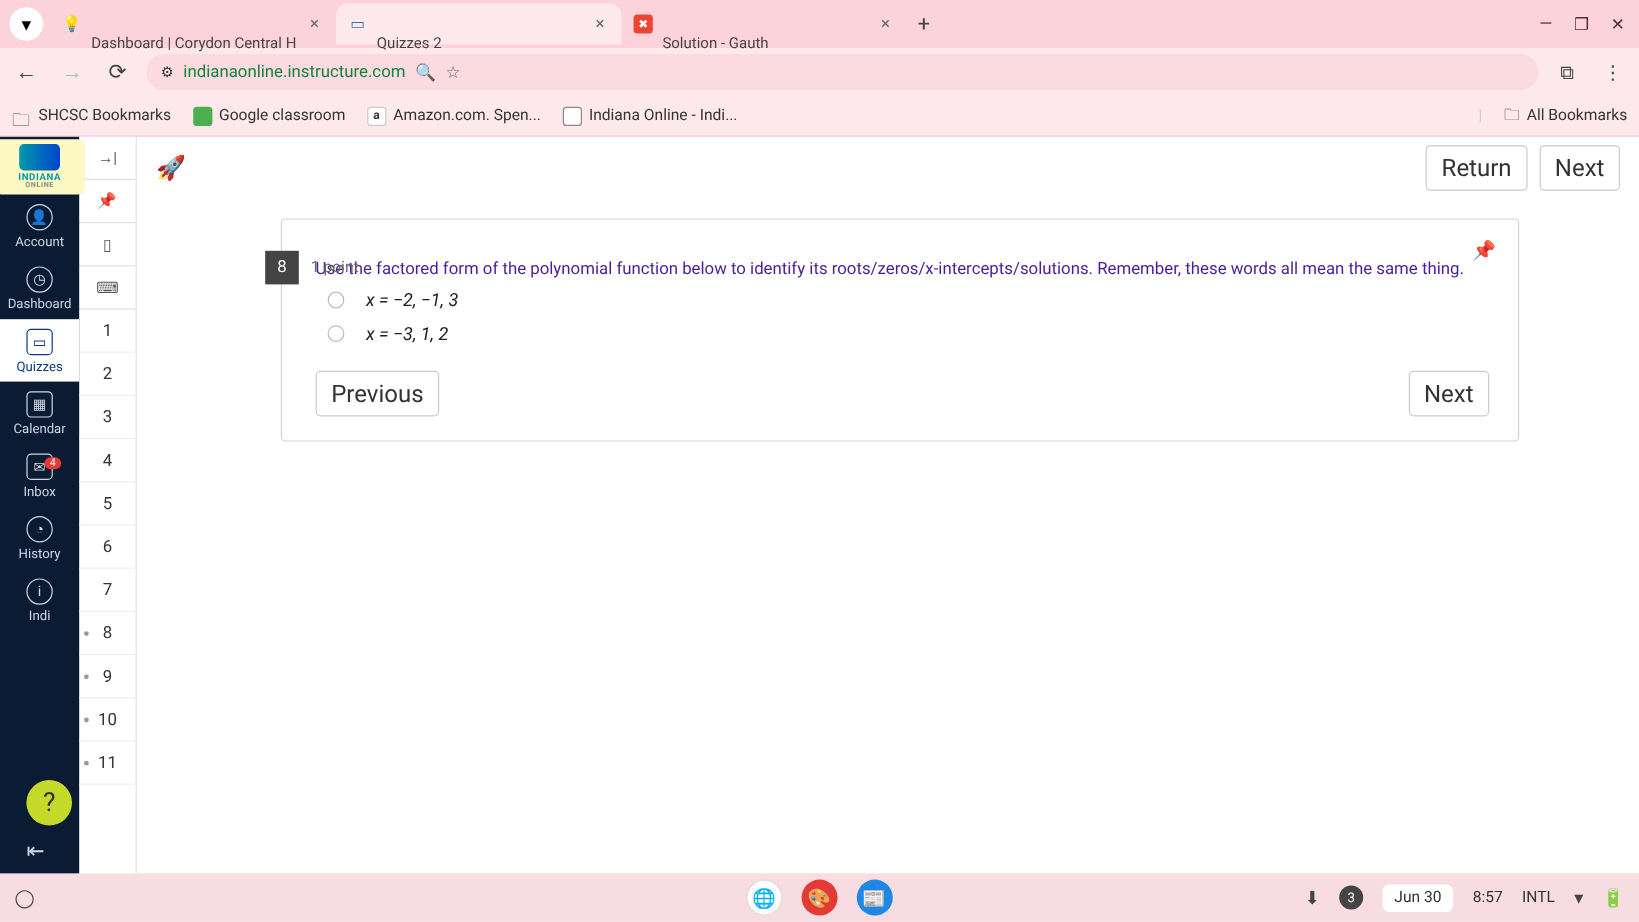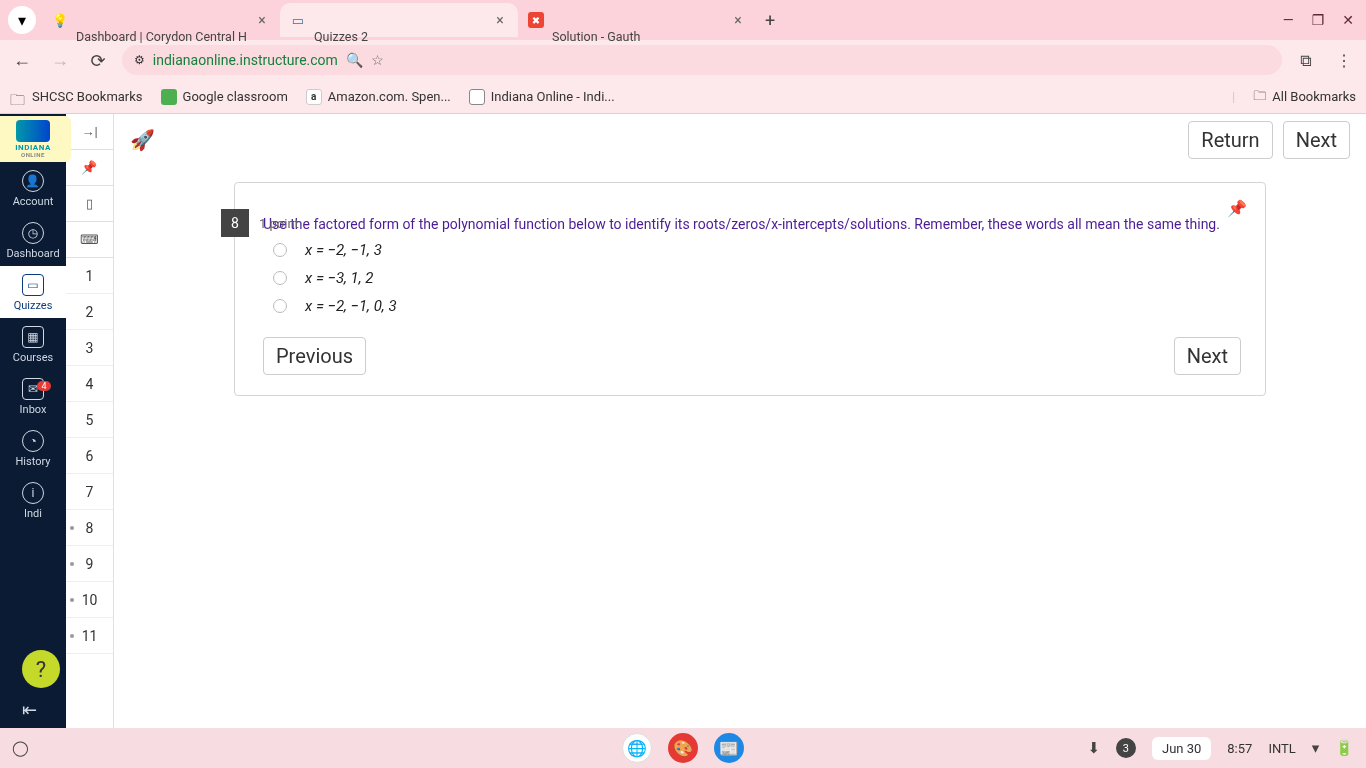--- a/index.html
+++ b/index.html
@@ -172,21 +172,21 @@
     <div class="nav-item">
         <span class="nav-icon">◷</span>
         <span>Dashboard</span>
       </div>
     <div class="nav-item active">
         <span class="nav-icon square">▭</span>
         <span>Quizzes</span>
       </div>
     <div class="nav-item">
         <span class="nav-icon square">▦</span>
-        <span>Courses</span>
+        <span>Calendar</span>
       </div>
     <div class="nav-item" style="position:relative">
         <span class="nav-icon square">✉</span>
         <span class="badge">4</span>
         <span>Inbox</span>
       </div>
     <div class="nav-item">
         <span class="nav-icon">◔</span>
         <span>History</span>
       </div>
@@ -259,24 +259,20 @@
       <div class="qtext">Use the factored form of the polynomial function below to identify its roots/zeros/x-intercepts/solutions.  Remember, these words all mean the same thing.</div>
       <div class="options">
         <div class="opt">
             <span class="radio"></span>
             <span>x = −2, −1, 3</span>
           </div>
         <div class="opt">
             <span class="radio"></span>
             <span>x = −3, 1, 2</span>
           </div>
-        <div class="opt">
-            <span class="radio"></span>
-            <span>x = −2, −1, 0, 3</span>
-          </div>
       </div>
       <div class="card-footer">
         <button class="btn">Previous</button>
         <button class="btn">Next</button>
       </div>
     </div>
   </div>
 </div>
 
 <div class="taskbar">

